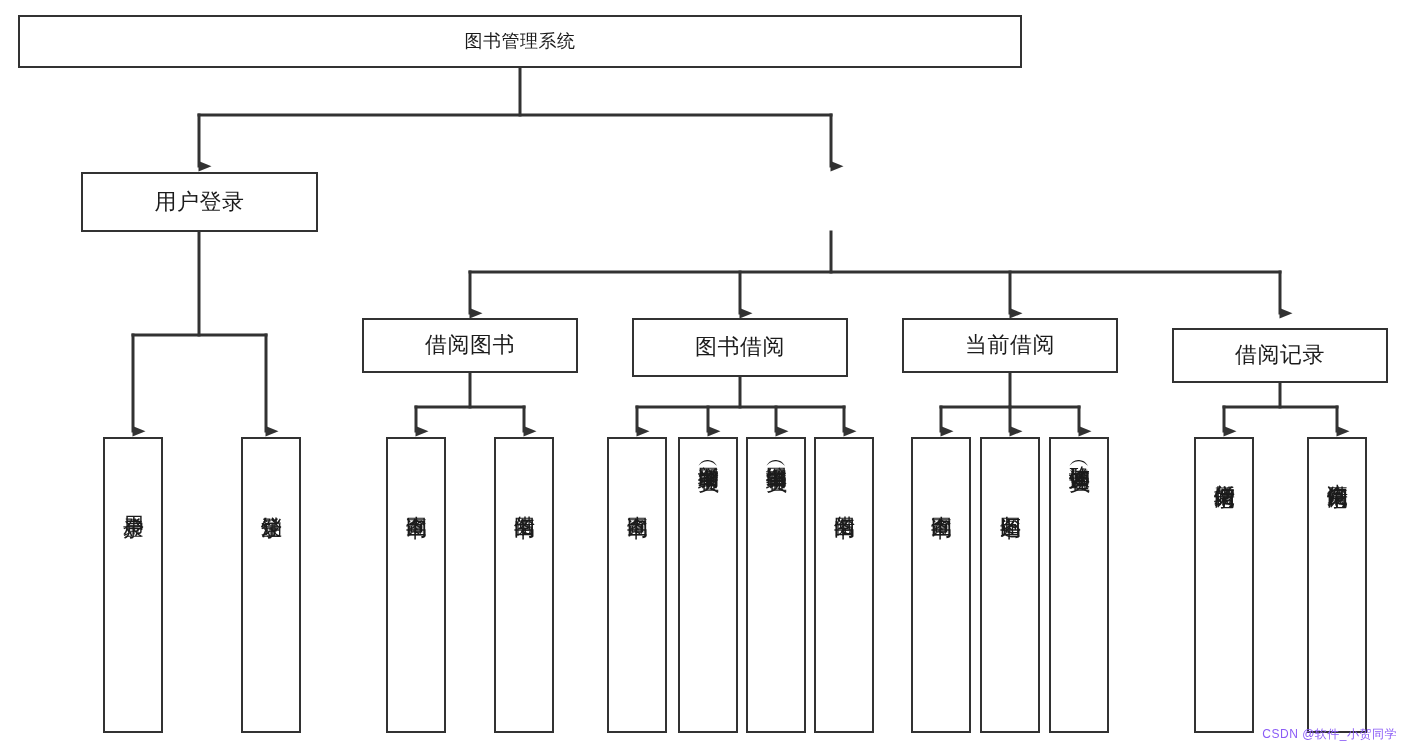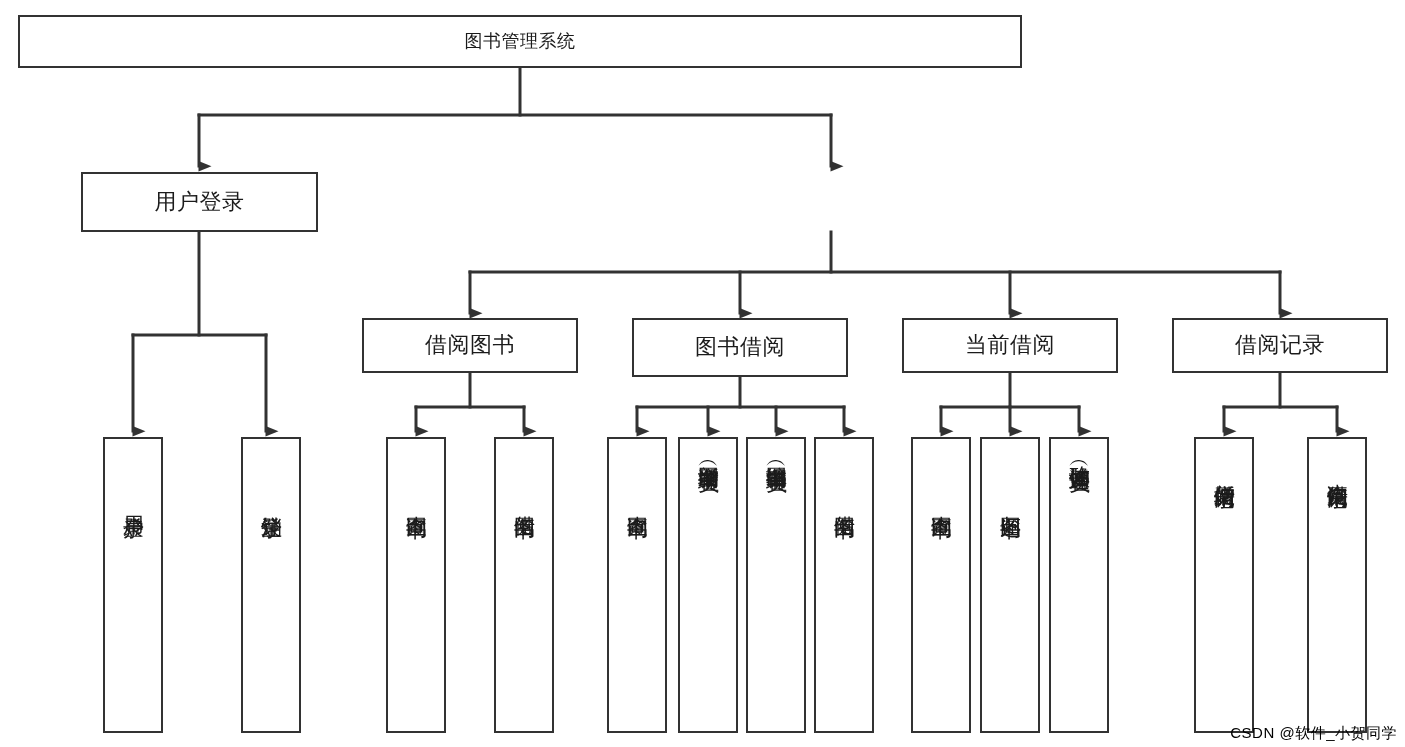--- a/index.html
+++ b/index.html
@@ -58,22 +58,22 @@
     letter-spacing: 1px;
     white-space: nowrap;
   }
   .node.root .lbl {
     font-size: 18px;
   }
   .watermark {
     position: absolute;
     right: 8px;
     bottom: 4px;
-    font-size: 15px;
-    color: #000000;
+    font-size: 12px;
+    color: #8b5cf6;
     letter-spacing: 0.5px;
     white-space: nowrap;
     user-select: none;
   }
 </style>
 </head>
 <body>
 
 <div id="canvas">
 
@@ -139,21 +139,21 @@
 
   <div class="node horiz" style="left:362px; top:318px; width:216px; height:55px;">
     <span class="lbl">借阅图书</span>
   </div>
   <div class="node horiz" style="left:632px; top:318px; width:216px; height:59px;">
     <span class="lbl">图书借阅</span>
   </div>
   <div class="node horiz" style="left:902px; top:318px; width:216px; height:55px;">
     <span class="lbl">当前借阅</span>
   </div>
-  <div class="node horiz" style="left:1172px; top:318px; width:216px; height:55px;">
+  <div class="node horiz" style="left:1172px; top:328px; width:216px; height:55px;">
     <span class="lbl">借阅记录</span>
   </div>
 
   <div class="node vert" style="left:103px; top:437px; width:60px; height:296px; padding-top:60px;">
     <span class="lbl">用户登录</span>
   </div>
   <div class="node vert" style="left:241px; top:437px; width:60px; height:296px; padding-top:60px;">
     <span class="lbl">注销登录</span>
   </div>
 

